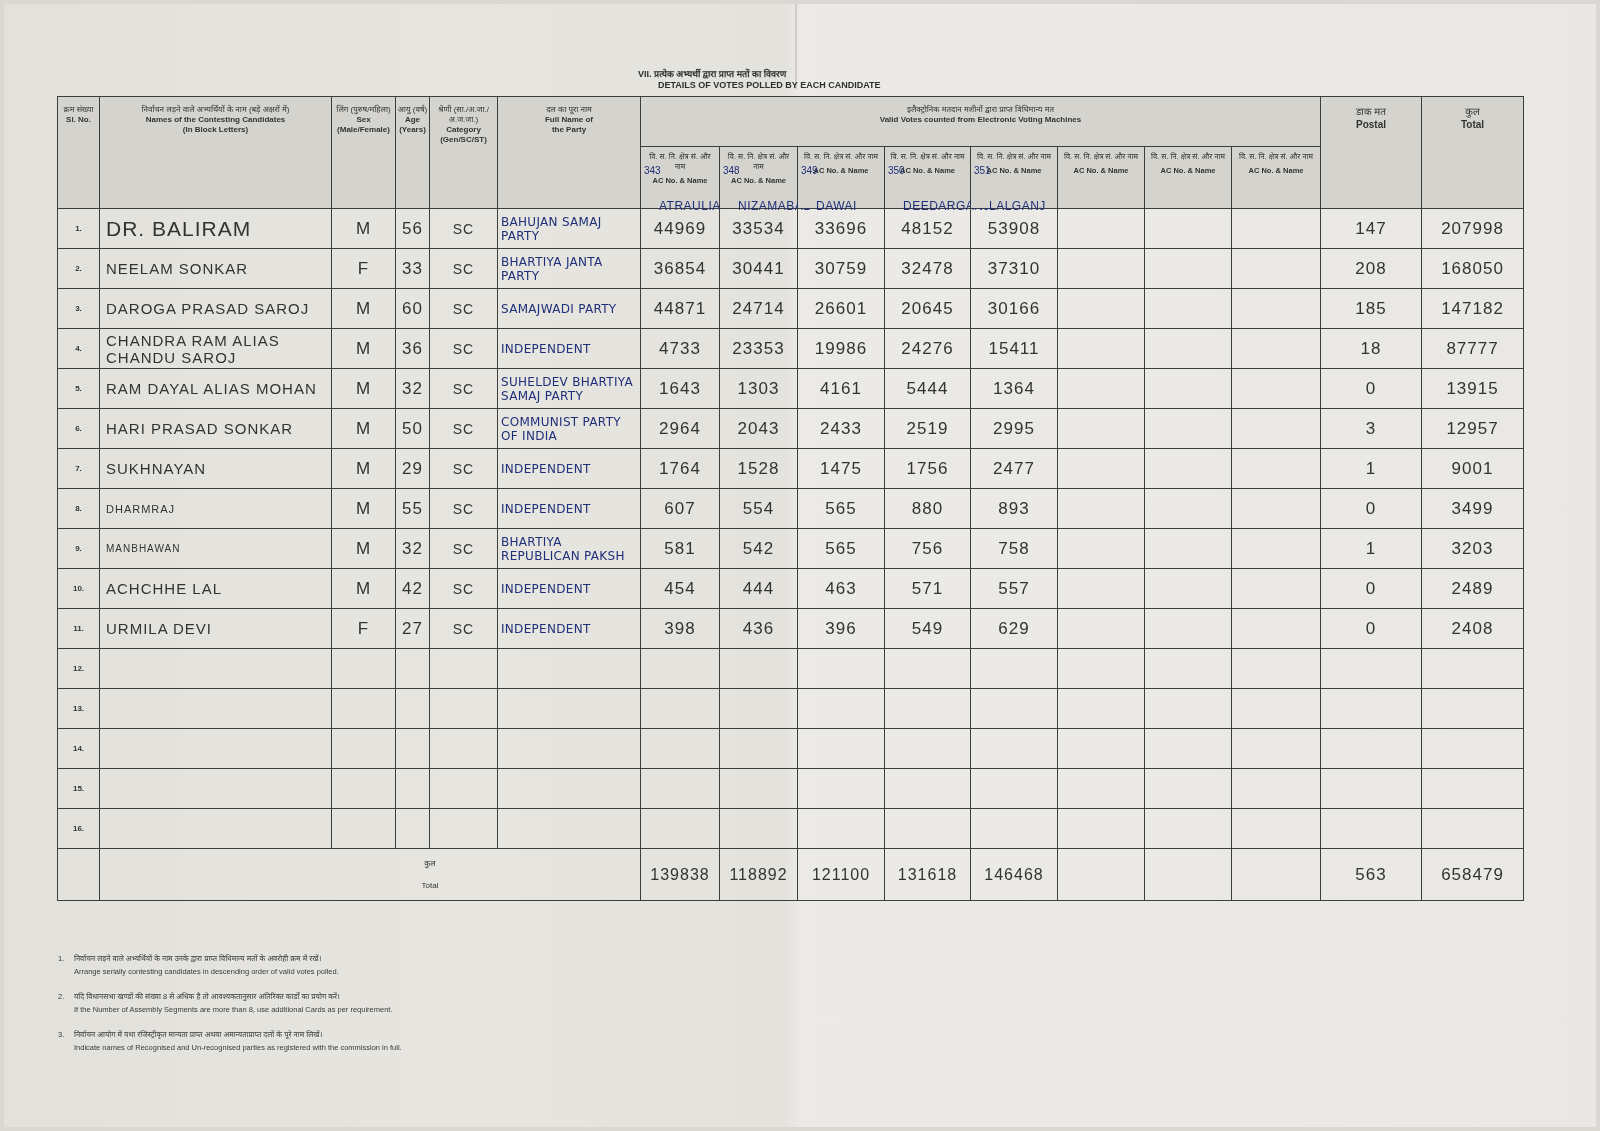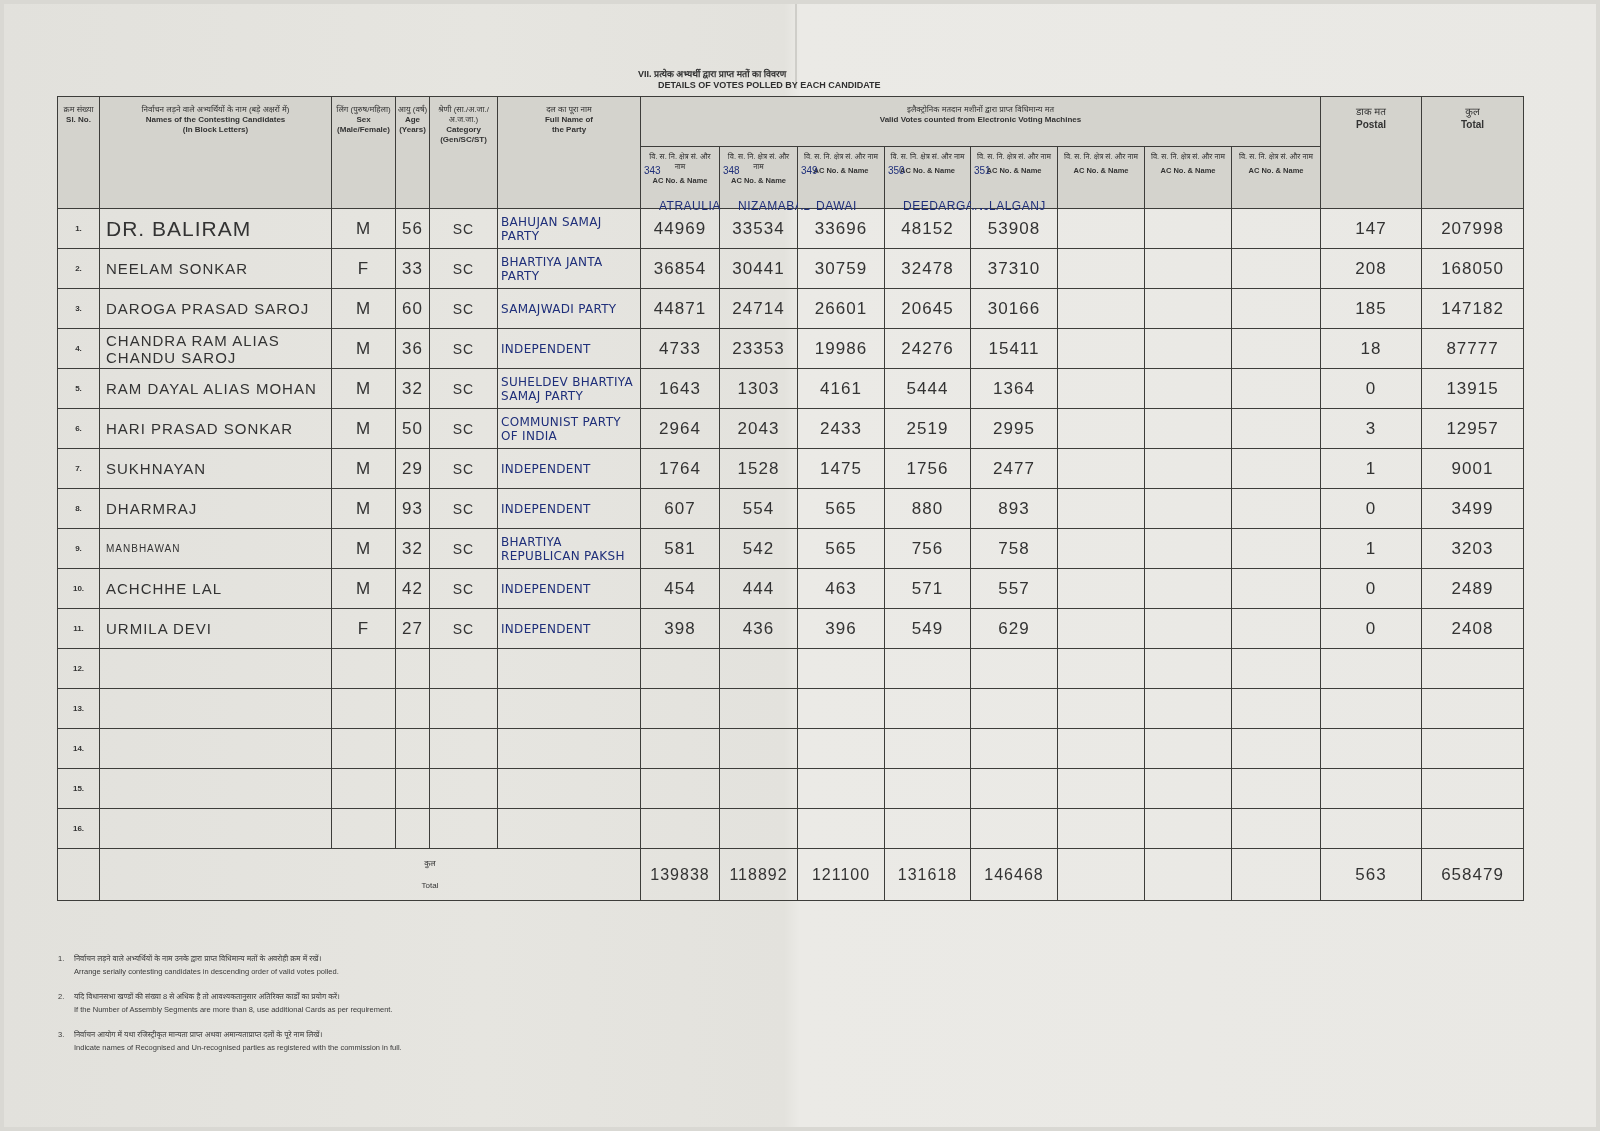--- a/index.html
+++ b/index.html
@@ -296,23 +296,23 @@
         <td class="num hw">1756</td>
         <td class="num hw">2477</td>
         <td class="num hw"></td>
         <td class="num hw"></td>
         <td class="num hw"></td>
         <td class="num hw">1</td>
         <td class="num hw">9001</td>
       </tr>
       <tr>
         <td class="sl">8.</td>
-        <td class="name hw" style="font-size:15px">DHARMRAJ</td>
-        <td class="c hw">M</td>
-        <td class="c hw">93</td>
+        <td class="name hw" style="font-size:11px">DHARMRAJ</td>
+        <td class="c hw">M</td>
+        <td class="c hw">55</td>
         <td class="c hw" style="font-size:14px">SC</td>
         <td class="party">INDEPENDENT</td>
         <td class="num hw">607</td>
         <td class="num hw">554</td>
         <td class="num hw">565</td>
         <td class="num hw">880</td>
         <td class="num hw">893</td>
         <td class="num hw"></td>
         <td class="num hw"></td>
         <td class="num hw"></td>

